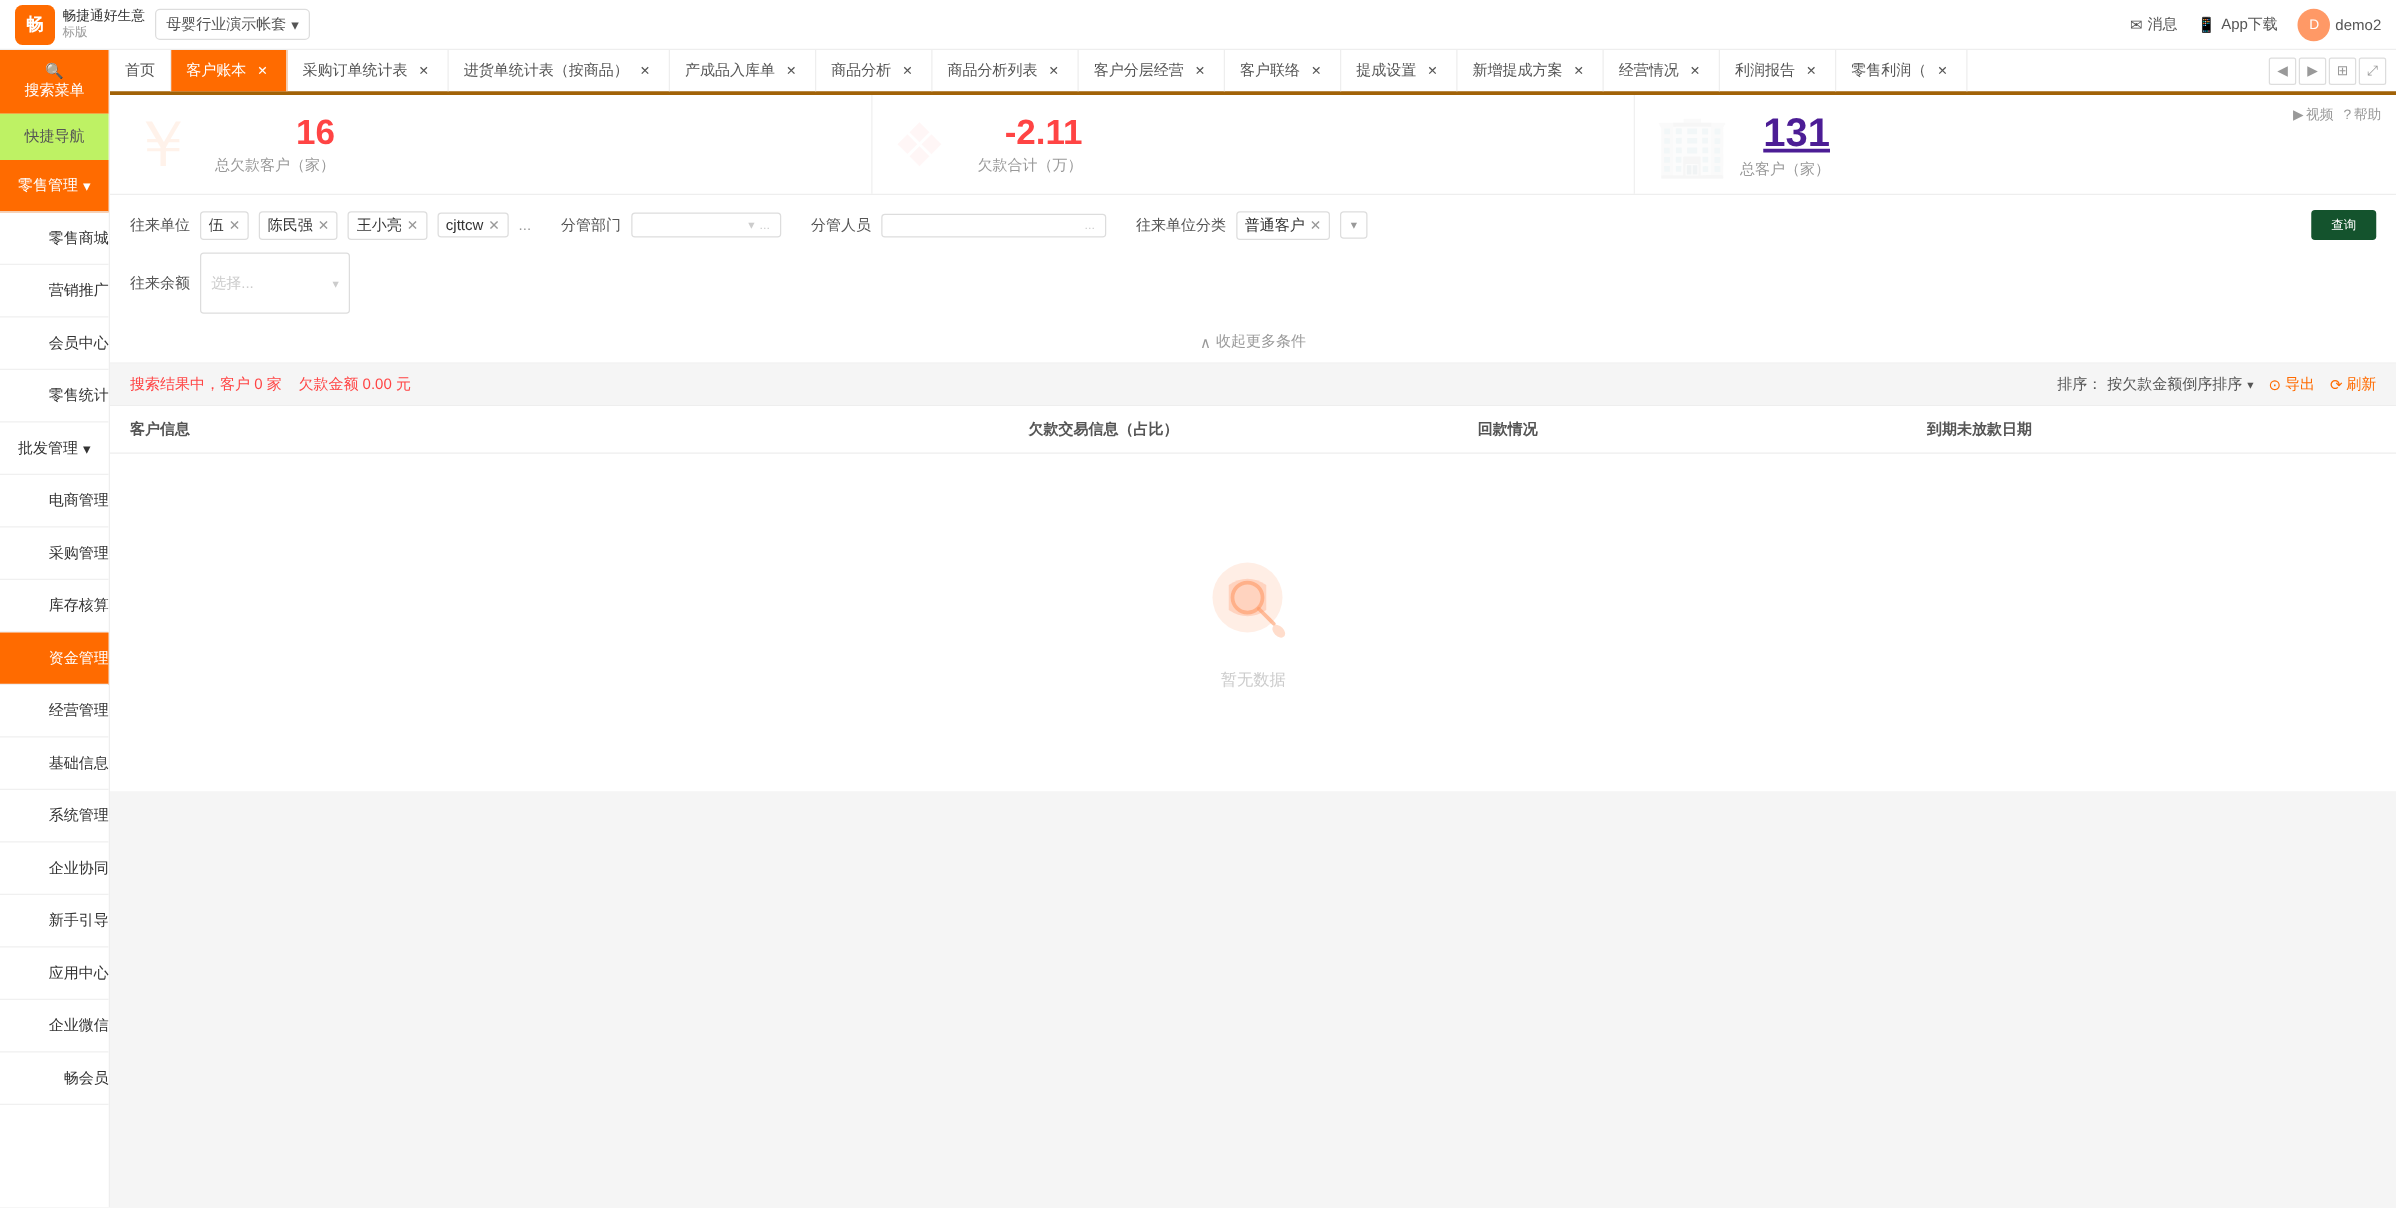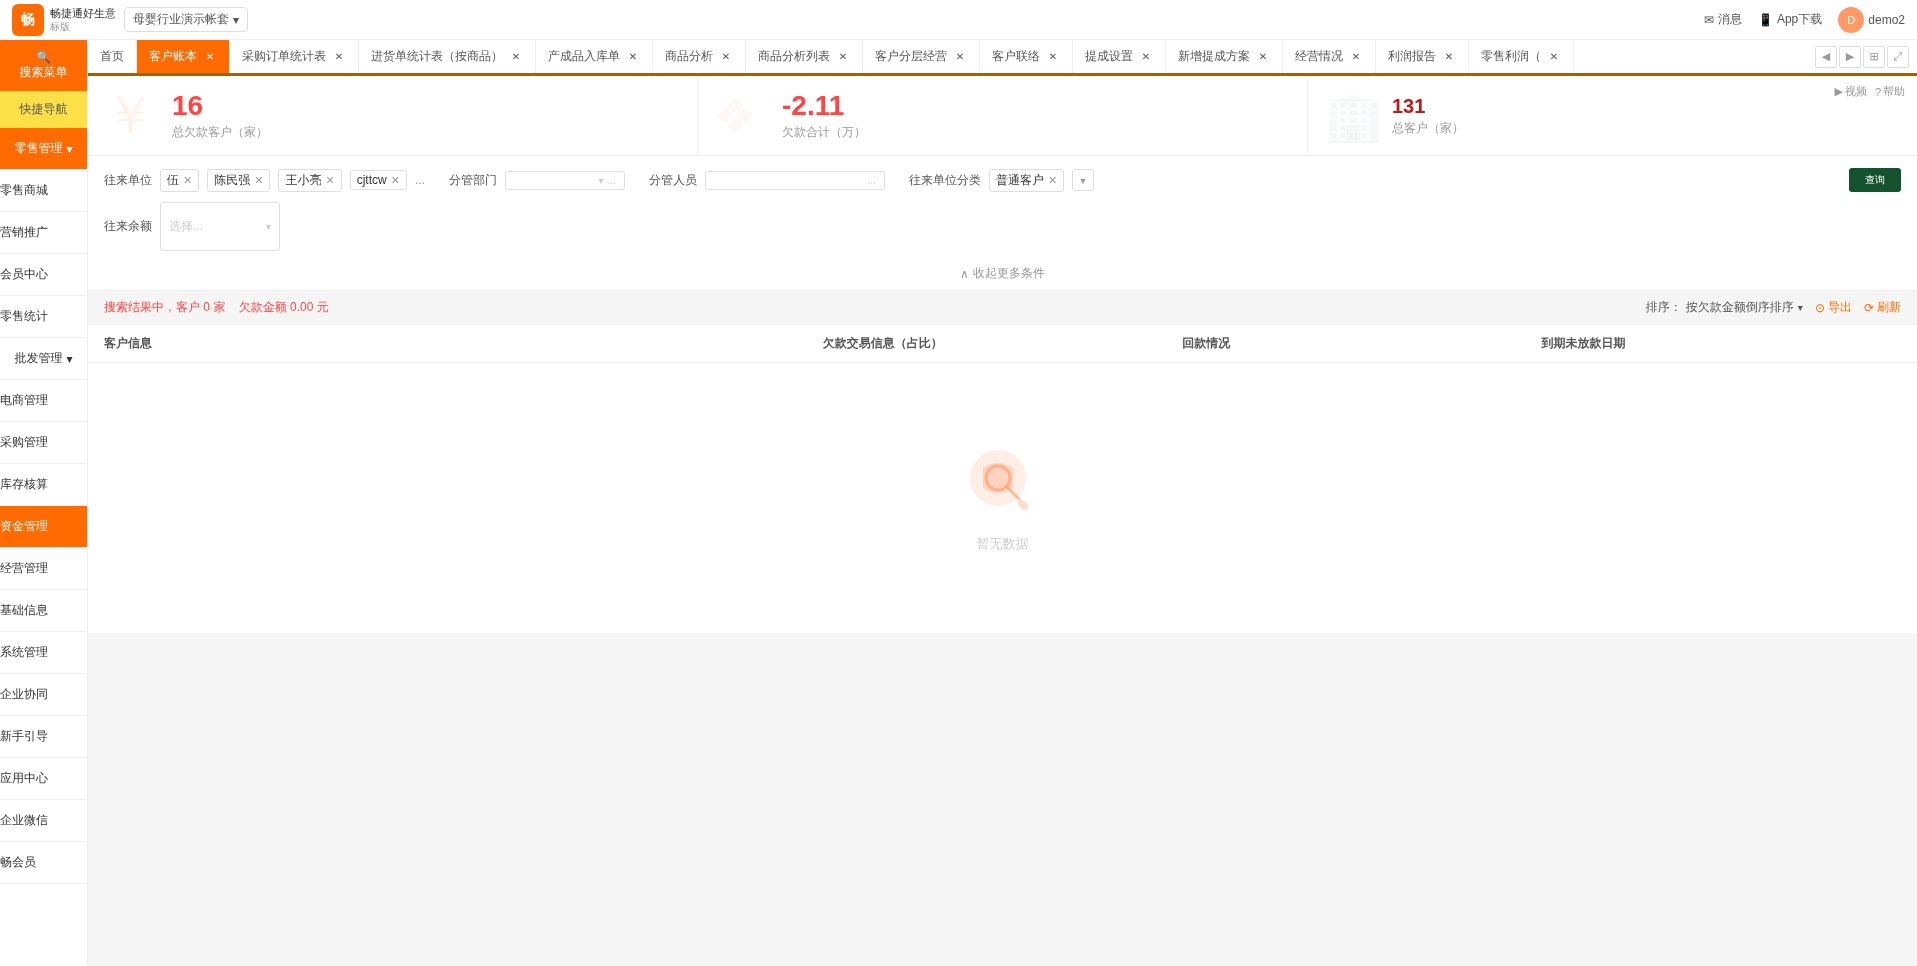--- a/index.html
+++ b/index.html
@@ -16,22 +16,22 @@
     .top-bar-right { display: flex; align-items: center; gap: 16px; color: #555; font-size: 12px; }
     .top-right-item { display: flex; align-items: center; gap: 4px; cursor: pointer; }
     .avatar { width: 26px; height: 26px; border-radius: 50%; background: #ff9966; display: flex; align-items: center; justify-content: center; color: #fff; font-size: 11px; }
 
     
     .main-layout { display: flex; flex: 1; overflow: hidden; }
 
     
     .sidebar { width: 88px; background: #fff; border-right: 1px solid #eee; display: flex; flex-direction: column; overflow-y: auto; flex-shrink: 0; }
     .sidebar-search { background: #ff6b00; color: #fff; padding: 10px 0; text-align: center; font-size: 12px; cursor: pointer; }
-    .sidebar-nav { background: #fde047; color: #555; padding: 10px 0; text-align: center; font-size: 12px; cursor: pointer; }
-    .sidebar-item { padding: 12px 0; text-align: left; font-size: 12px; color: #333; cursor: pointer; border-bottom: 1px solid #f0f0f0; }
+    .sidebar-nav { background: #bef264; color: #555; padding: 10px 0; text-align: center; font-size: 12px; cursor: pointer; }
+    .sidebar-item { padding: 12px 0; text-align: right; font-size: 12px; color: #333; cursor: pointer; border-bottom: 1px solid #f0f0f0; }
     .sidebar-item.active { background: #ff6b00; color: #fff; }
     .sidebar-item-with-arrow { display: flex; align-items: center; justify-content: center; gap: 4px; }
 
     
     .content-area { flex: 1; display: flex; flex-direction: column; overflow: hidden; }
 
     
     .tab-bar { background: #fff; display: flex; align-items: center; border-bottom: 3px solid #a16207; flex-shrink: 0; height: 36px; overflow: hidden; }
     .tab { padding: 0 12px; height: 36px; display: flex; align-items: center; gap: 6px; font-size: 12px; color: #555; cursor: pointer; border-right: 1px solid #eee; white-space: nowrap; flex-shrink: 0; }
     .tab.active { background: #ff6b00; color: #fff; }
@@ -41,23 +41,23 @@
 
     
     .page-content { flex: 1; overflow-y: auto; background: #f5f5f5; }
 
     
     .stats-row { background: #fff; display: flex; align-items: stretch; border-bottom: 1px solid #eee; height: 80px; }
     .stat-block { flex: 1; display: flex; align-items: center; padding: 0 24px; gap: 16px; border-right: 1px solid #f0f0f0; position: relative; }
     .stat-block:last-child { border-right: none; }
     .stat-value { font-size: 28px; font-weight: bold; color: #ff4444; }
     .stat-value-negative { font-size: 28px; font-weight: bold; color: #ff4444; }
-    .stat-value-black { font-size: 20px; font-weight: bold; color: #b91c1c; }
+    .stat-value-black { font-size: 32px; font-weight: bold; color: #4c1d95; text-decoration: underline; }
     .stat-label { font-size: 12px; color: #999; margin-top: 2px; }
-    .stat-text { display: flex; flex-direction: column; }
+    .stat-text { display: flex; flex-direction: column; align-items: flex-end; }
     .stat-help { position: absolute; right: 12px; top: 8px; display: flex; gap: 8px; }
     .help-btn { color: #999; font-size: 11px; cursor: pointer; display: flex; align-items: center; gap: 2px; }
 
     
     .filter-area { background: #fff; padding: 12px 16px 0; border-bottom: 1px solid #eee; }
     .filter-row { display: flex; align-items: center; gap: 8px; margin-bottom: 10px; flex-wrap: wrap; }
     .filter-label { color: #555; font-size: 12px; white-space: nowrap; }
     .filter-tag { display: flex; align-items: center; gap: 4px; background: #fff; border: 1px solid #ddd; border-radius: 3px; padding: 2px 6px; font-size: 12px; color: #333; }
     .filter-tag .remove { color: #999; cursor: pointer; font-size: 11px; }
     .filter-more { color: #999; cursor: pointer; font-size: 12px; }

